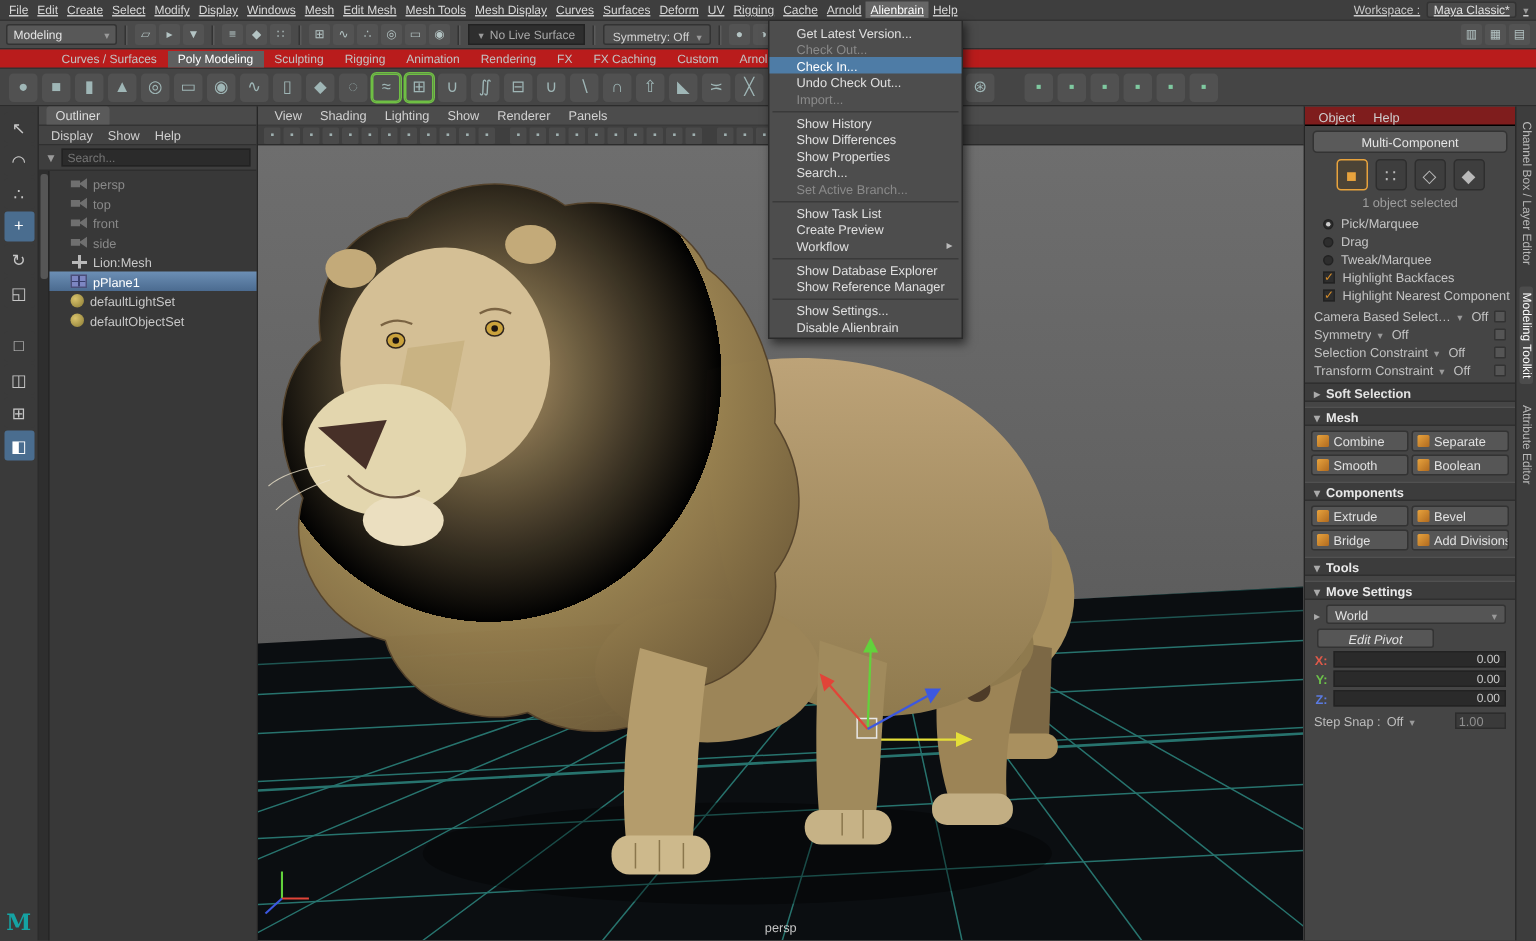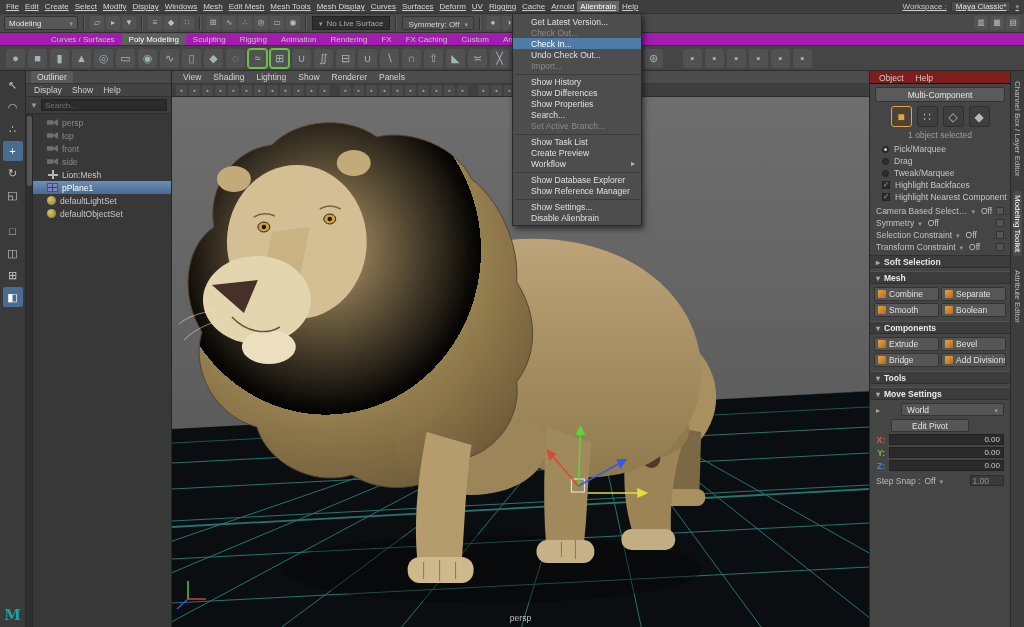--- a/index.html
+++ b/index.html
@@ -19,21 +19,21 @@
 .statusline{display:flex;align-items:center;height:19px;background:#4a4a4a;border-bottom:1px solid #2f2f2f;padding:0 4px;gap:2px;}
 .mode-select{display:flex;align-items:center;justify-content:space-between;background:#585858;border:1px solid #333;border-radius:2px;height:14px;padding:0 4px;width:74px;color:#e4e4e4;font-size:8px;}
 .sl-divider{width:2px;height:13px;border-left:1px solid #333;border-right:1px solid #5a5a5a;margin:0 3px;}
 .icon-row{display:flex;gap:2px;align-items:center;}
 .sl-icon{width:14px;height:14px;background:#535353;border-radius:2px;display:flex;align-items:center;justify-content:center;color:#b4c4c4;font-size:8px;line-height:1;}
 .live-surface{height:14px;background:#2e2e2e;border:1px solid #222;color:#a9a9a9;display:flex;align-items:center;padding:0 6px;gap:4px;font-size:8px;white-space:nowrap;}
 .sym-select{display:flex;align-items:flex-end;gap:5px;background:#4f4f4f;border:1px solid #333;border-radius:2px;height:14px;padding:0 5px;color:#d2d2d2;font-size:8px;white-space:nowrap;}
 .sl-spacer{flex:1;}
 
 
-.shelf-tabs{display:flex;align-items:flex-end;height:13px;background:#a21caf;padding-left:44px;font-size:8px;border-bottom:1px solid #333;}
+.shelf-tabs{display:flex;align-items:flex-end;height:13px;background:#b91c1c;padding-left:34px;font-size:8px;border-bottom:1px solid #333;}
 .shelf-tab{padding:1px 7px;color:#c3c3c3;white-space:nowrap;}
 .shelf-tab.active{background:#5f5f5f;color:#fff;}
 .shelf-row{display:flex;align-items:center;height:25px;background:#454545;border-bottom:1px solid #2c2c2c;padding-left:6px;gap:3px;}
 .shelf-group{display:flex;gap:3px;}
 .shelf-icon{width:19px;height:19px;background:#515151;border-radius:3px;display:flex;align-items:center;justify-content:center;color:#9fb6b6;font-size:11px;line-height:1;}
 .shelf-icon.highlight{box-shadow:0 0 0 1px #6fbf44 inset,0 0 0 1px #6fbf44;}
 .shelf-group.alt .shelf-icon{color:#7fc9a0;}
 .shelf-gap{width:14px;}
 
 
@@ -99,23 +99,23 @@
 .tk-drop .dlabel{overflow:hidden;text-overflow:ellipsis;}
 .tk-drop .dvalue{margin-left:2px;}
 .tk-drop .dbox{margin-left:auto;width:8px;height:8px;background:#555;border:1px solid #333;border-radius:1px;}
 .tk-soft{height:13px;background:#3c3c3c;border-top:1px solid #2f2f2f;border-bottom:1px solid #2f2f2f;display:flex;align-items:center;gap:4px;padding-left:6px;color:#e3e3e3;font-weight:bold;margin-top:2px;}
 .arrow-r::before{content:"▸";color:#aaa;font-size:8px;}
 .arrow-dn::before{content:"▾";color:#aaa;font-size:8px;}
 .tk-section-h{height:13px;background:#3c3c3c;border-top:1px solid #515151;border-bottom:1px solid #2f2f2f;display:flex;align-items:center;gap:4px;padding-left:6px;color:#e9e9e9;font-weight:bold;margin-top:3px;}
 .tk-grid{display:grid;grid-template-columns:1fr 1fr;gap:2px;margin:3px 4px 1px;}
 .tk-btn{height:14px;background:#565656;border:1px solid #333;border-radius:2px;display:flex;align-items:center;gap:3px;padding:0 3px;color:#e2e2e2;white-space:nowrap;overflow:hidden;}
 .tk-btn .bicon{width:8px;height:8px;border-radius:1px;background:linear-gradient(135deg,#e8a33d,#b06a1f);flex:0 0 auto;}
-.tk-world-row{display:flex;align-items:center;gap:21px;margin:3px 6px 0;}
+.tk-world-row{display:flex;align-items:center;gap:4px;margin:3px 6px 0;}
 .tk-world{flex:1;height:13px;background:#555;border:1px solid #333;border-radius:2px;display:flex;align-items:center;justify-content:space-between;padding:0 5px;color:#e4e4e4;}
-.tk-pivot{margin:3px 21px 0;width:78px;height:13px;background:#565656;border:1px solid #333;border-radius:2px;display:flex;align-items:center;justify-content:center;color:#e2e2e2;}
+.tk-pivot{margin:3px 8px 0;width:78px;height:13px;background:#565656;border:1px solid #333;border-radius:2px;display:flex;align-items:center;justify-content:center;color:#e2e2e2;font-style:italic;}
 .tk-coord{display:flex;align-items:center;gap:4px;margin:2px 6px 0;}
 .tk-coord .clabel{width:12px;text-align:right;font-weight:bold;}
 .tk-coord.type-x .clabel{color:#e05a4a;}
 .tk-coord.type-y .clabel{color:#6cc24a;}
 .tk-coord.type-z .clabel{color:#5a7ae0;}
 .tk-coord input{flex:1;height:11px;background:#2a2a2a;border:1px solid #222;color:#ccc;font-size:8px;text-align:right;padding-right:3px;outline:none;}
 .tk-step{display:flex;align-items:center;gap:4px;margin:4px 6px 0;color:#bdbdbd;white-space:nowrap;}
 .tk-step .amount{margin-left:auto;width:34px;height:11px;background:#3a3a3a;border:1px solid #2c2c2c;color:#8f8f8f;display:flex;align-items:center;justify-content:flex-end;padding-right:14px;}
 
 

